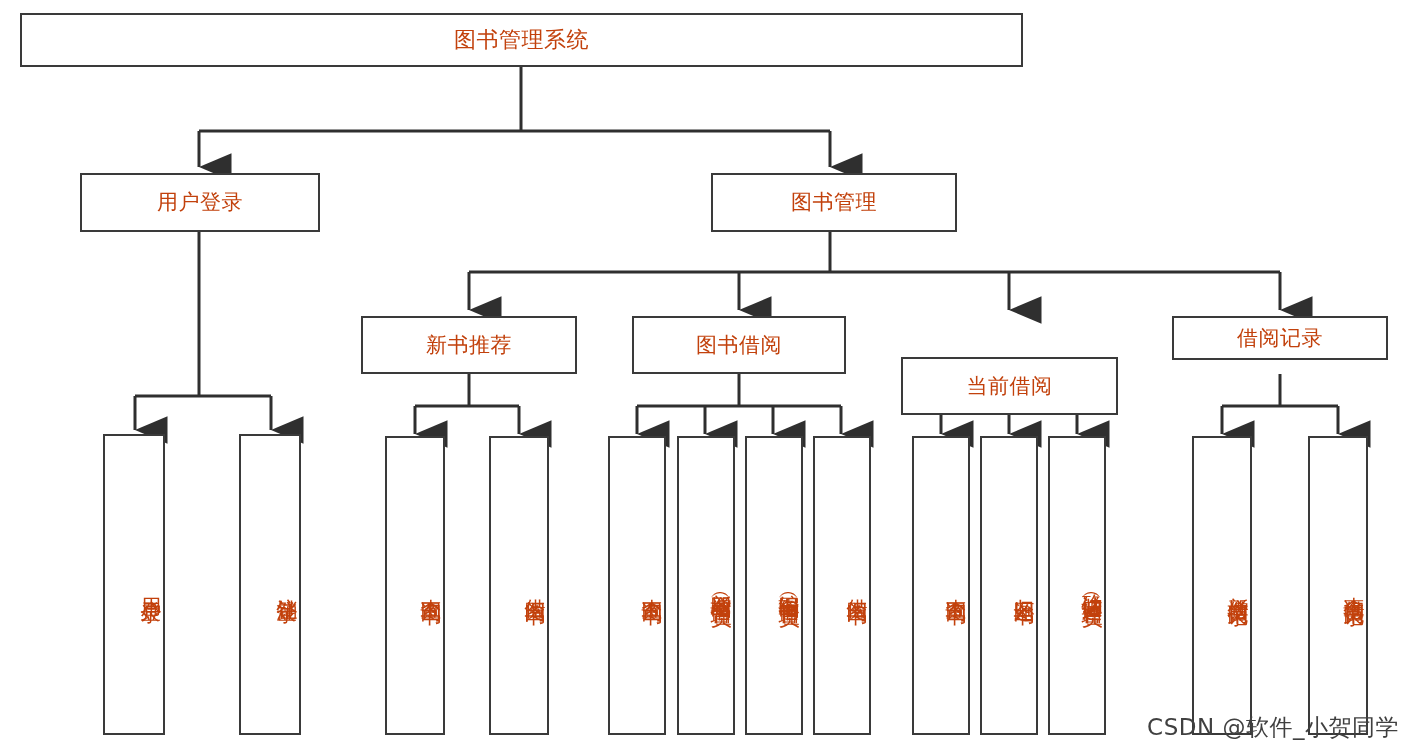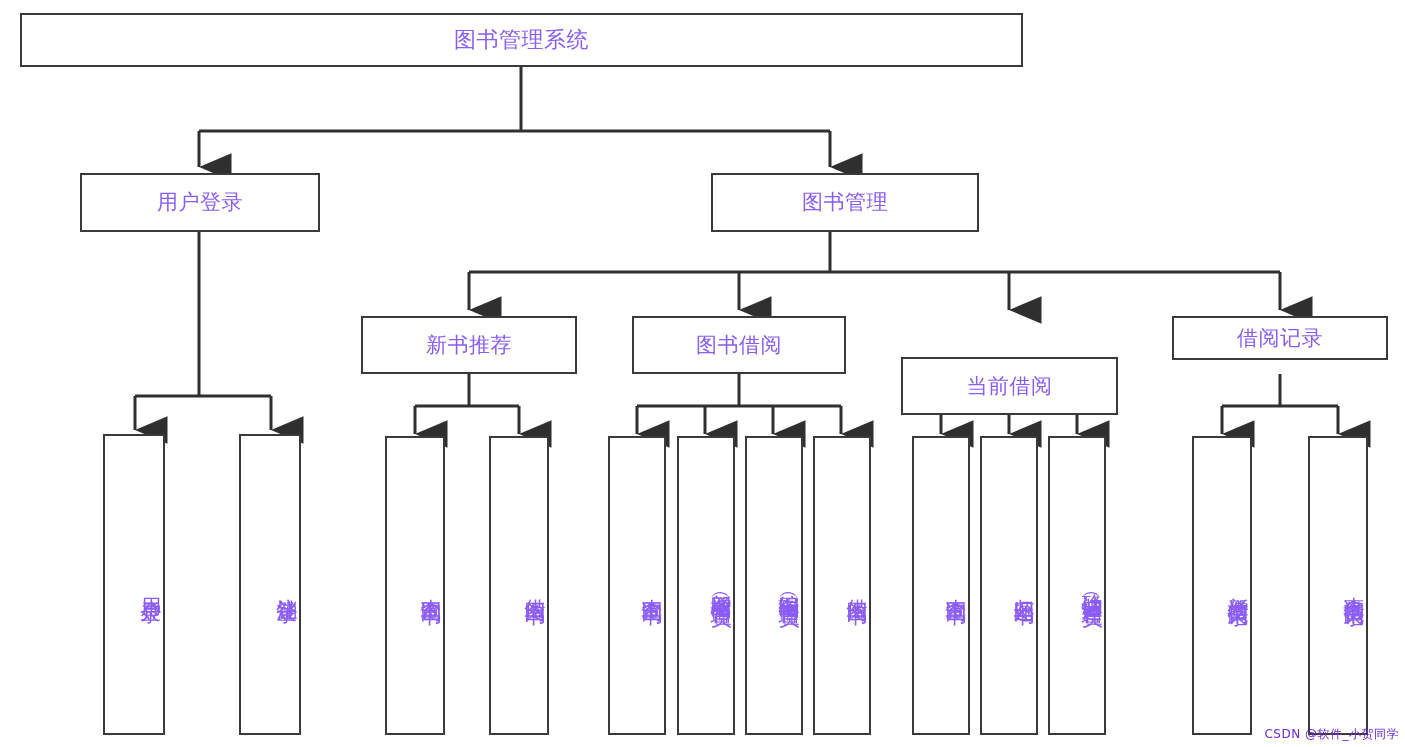--- a/index.html
+++ b/index.html
@@ -27,21 +27,21 @@
     pointer-events: none;
   }
   .node {
     position: absolute;
     box-sizing: border-box;
     background: #ffffff;
     border: 2px solid #3a3a3a;
     display: flex;
     align-items: center;
     justify-content: center;
-    color: #8b5cf6;
+    color: #c2410c;
     line-height: 1.18;
     font-family: Liberation Serif, serif;
   }
   .node.horiz {
     font-size: 21px;
     letter-spacing: 0.5px;
   }
   .node.vert {
     writing-mode: vertical-rl;
     text-orientation: upright;
@@ -56,22 +56,22 @@
     text-orientation: upright;
     white-space: normal;
     max-height: 100%;
     text-align: center;
   }
   #node-root { font-size: 22px; }
   #watermark {
     position: absolute;
     right: 6px;
     bottom: 4px;
-    font-size: 12px;
-    color: #6d28d9;
+    font-size: 23px;
+    color: #404040;
     white-space: nowrap;
     letter-spacing: 0.5px;
   }
 </style>
 </head>
 <body>
 
 <div id="diagram-root">
 
   <svg id="edge-layer" viewBox="0 0 1405 747" xmlns="http://www.w3.org/2000/svg">
@@ -128,21 +128,21 @@
     </g>
   </svg>
 
   <div class="node horiz" id="node-root" style="left:20px;top:13px;width:1003px;height:54px;">
     <span class="node-text">图书管理系统</span>
   </div>
 
   <div class="node horiz" style="left:80px;top:173px;width:240px;height:59px;">
     <span class="node-text">用户登录</span>
   </div>
-  <div class="node horiz" style="left:711px;top:173px;width:268px;height:59px;">
+  <div class="node horiz" style="left:711px;top:173px;width:246px;height:59px;">
     <span class="node-text">图书管理</span>
   </div>
 
   <div class="node horiz" style="left:632px;top:316px;width:214px;height:58px;">
     <span class="node-text">图书借阅</span>
   </div>
   <div class="node horiz" style="left:361px;top:316px;width:216px;height:58px;">
     <span class="node-text">新书推荐</span>
   </div>
   <div class="node horiz" style="left:901px;top:316px;width:217px;height:58px;margin-top:41px;">

